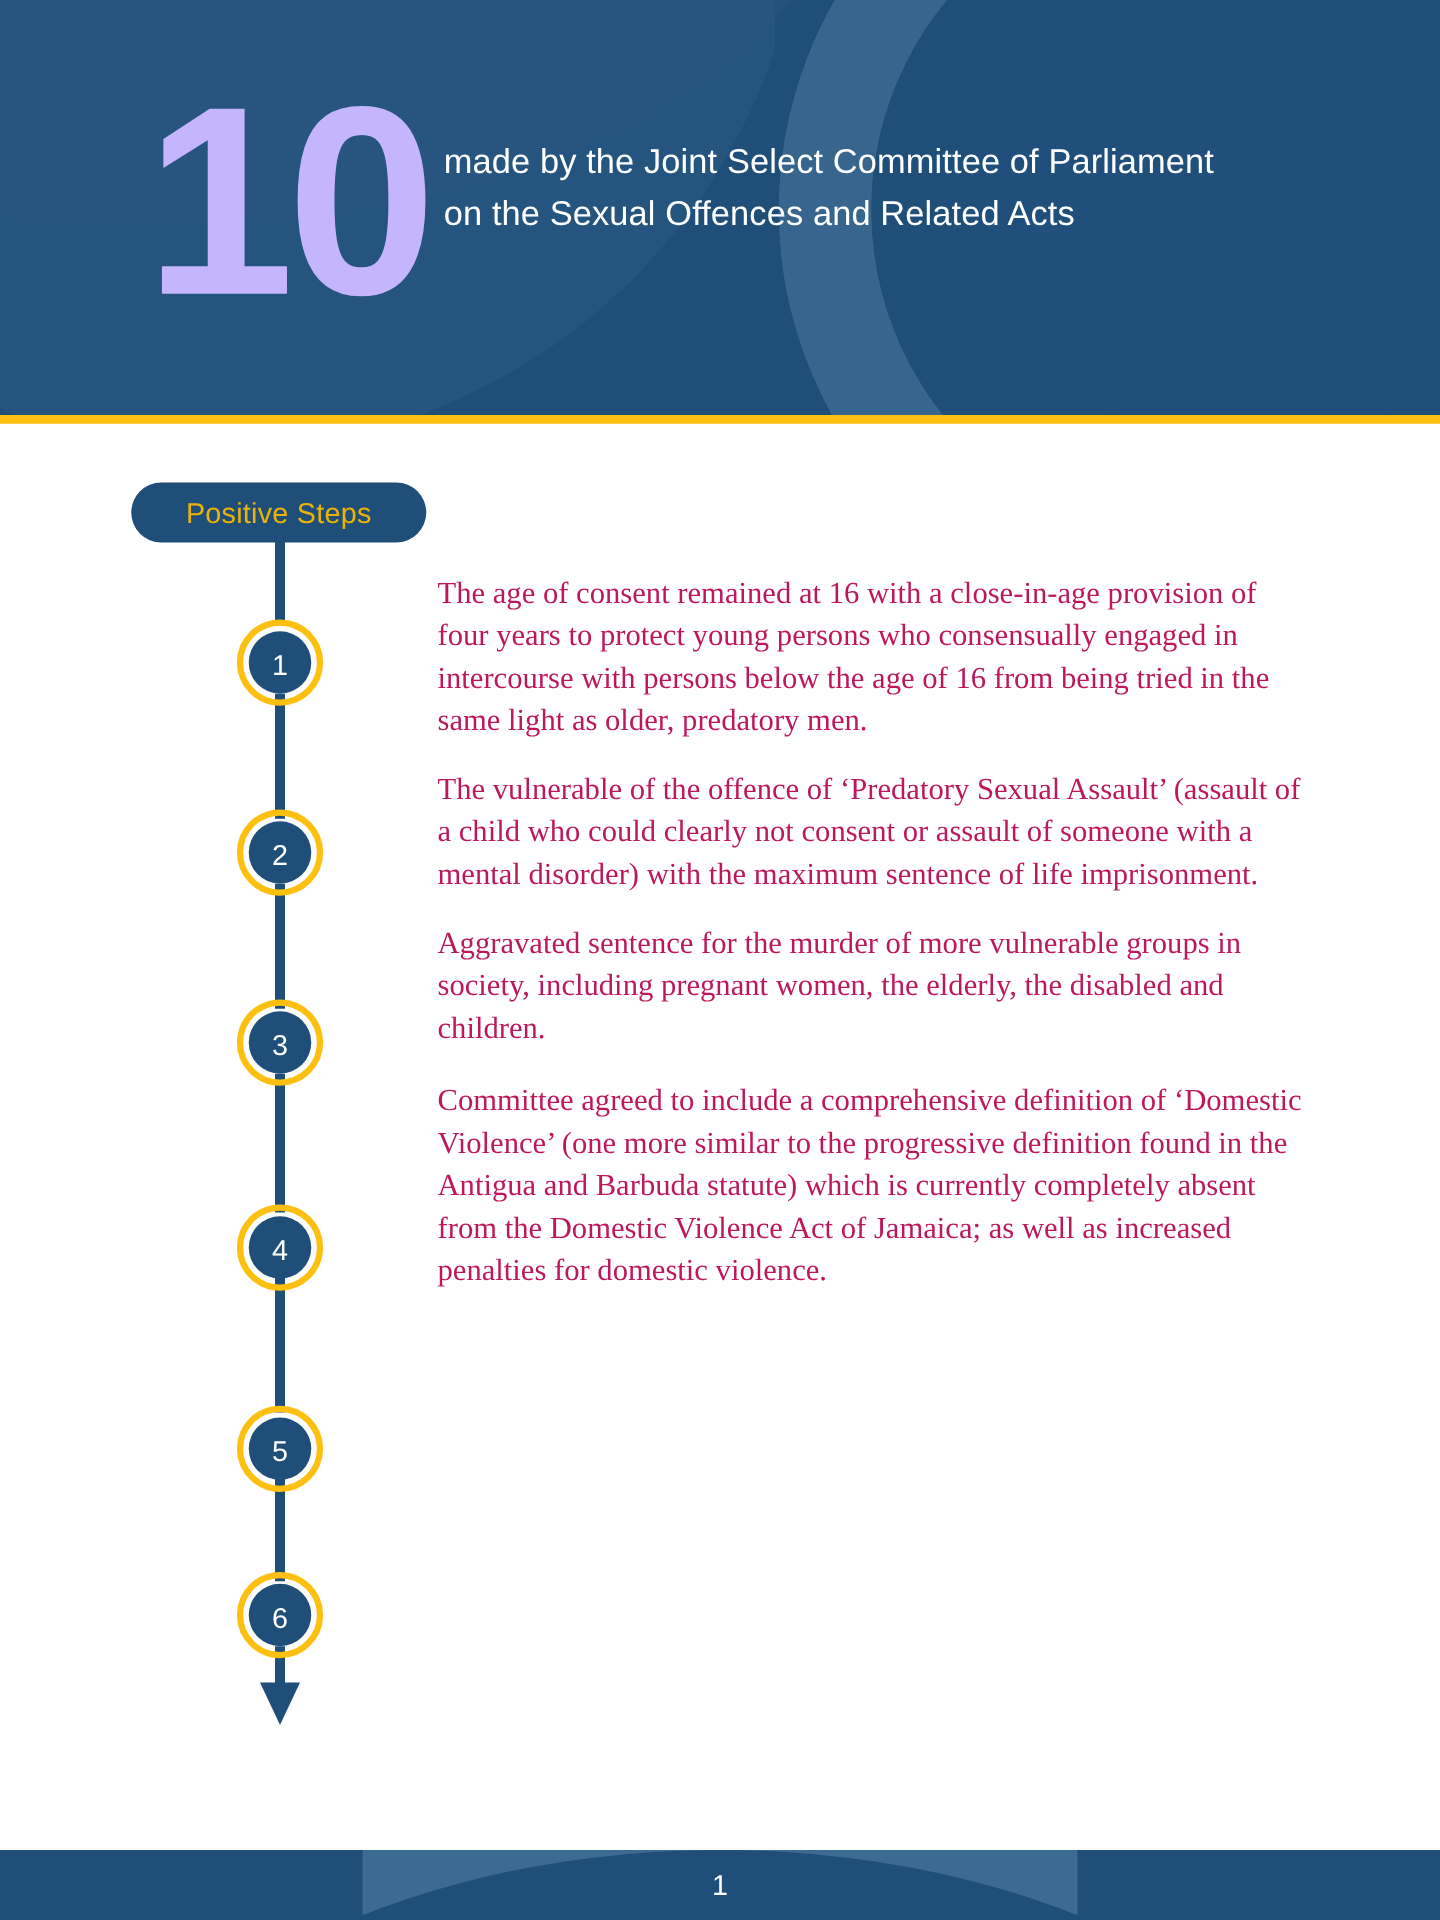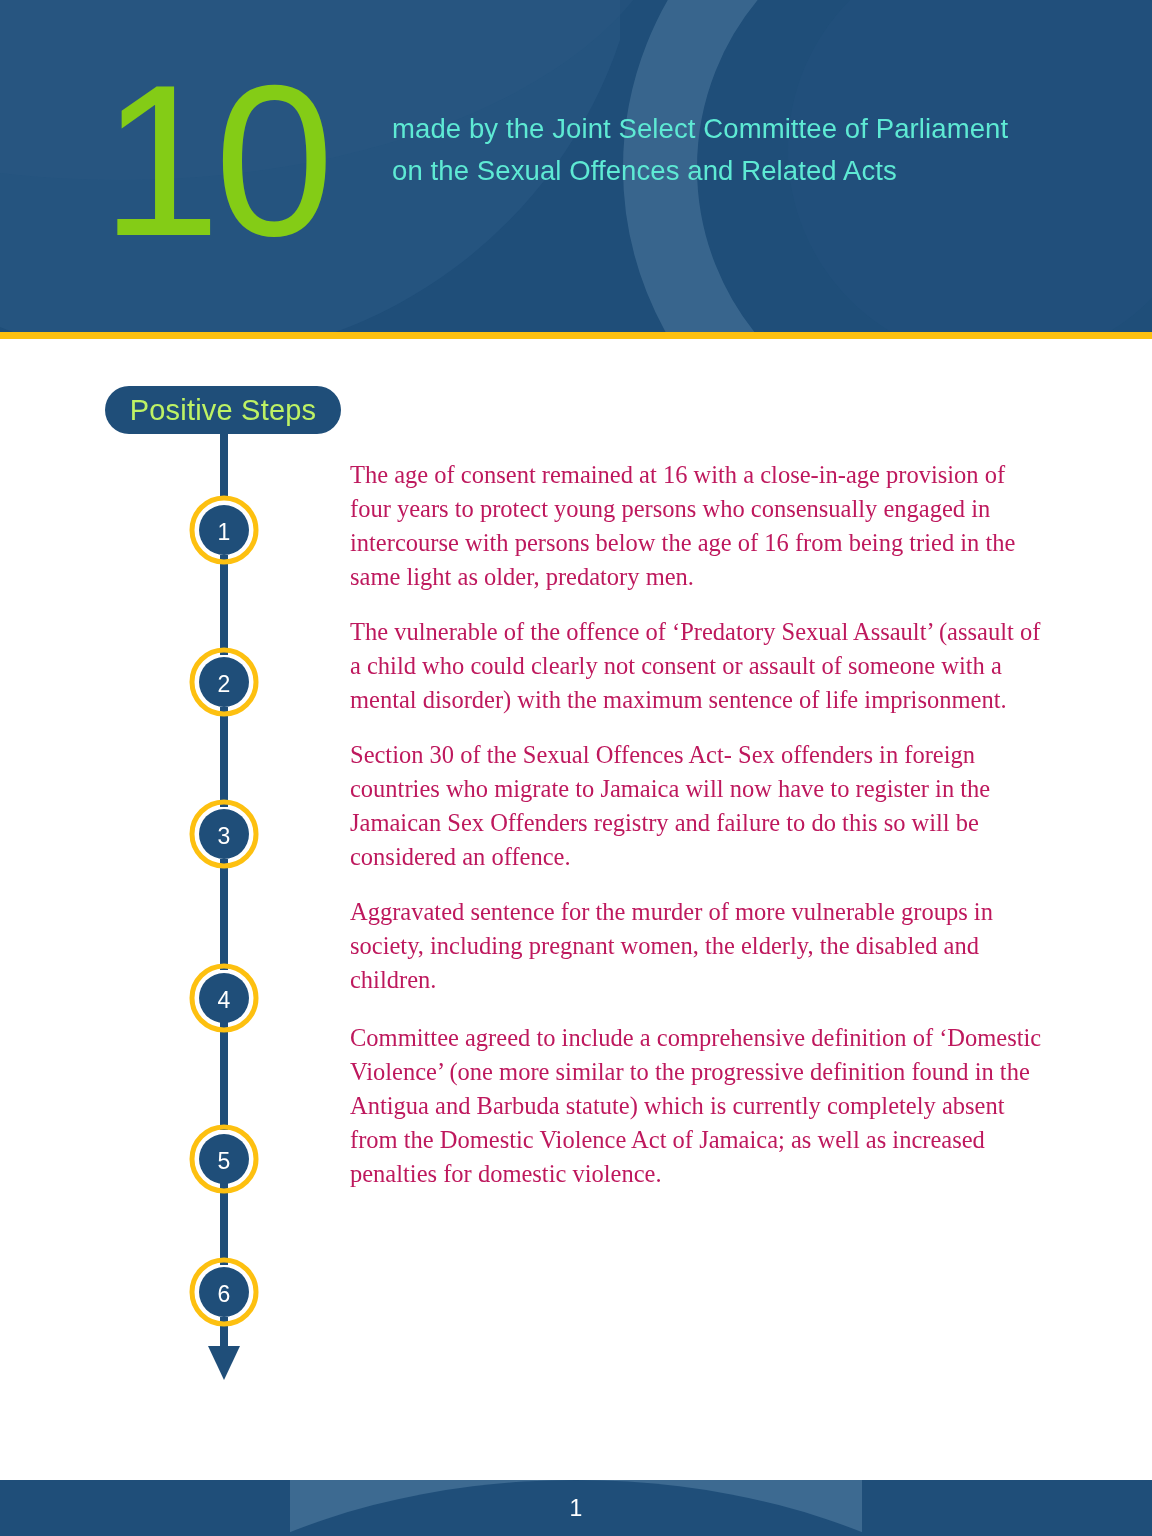--- a/index.html
+++ b/index.html
@@ -22,70 +22,69 @@
   .header-deco svg { display:block; width:1152px; height:332px; }
 
   .header-inner {
     position:relative;
     height:100%;
     display:flex;
     align-items:flex-start;
   }
   .big-number {
     position:absolute;
-    left:101px; top:62px;
+    left:116px; top:62px;
     font-size:215px;
     line-height:0.92;
-    font-weight:400;
-    color:#84cc16;
+    font-weight:700;
+    color:#c4b5fd;
     letter-spacing:-6px;
   }
   .title-block {
     position:absolute;
     left:355px; top:94px;
     width:760px;
   }
   .main-title {
     font-size:53px;
     line-height:1.0;
     color:#ffffff;
     font-weight:400;
     letter-spacing:-0.4px;
     white-space:nowrap;
   }
   .sub-title {
     font-size:27.5px;
     line-height:1.52;
-    color:#5eead4;
+    color:#ffffff;
     font-weight:400;
     margin-top:14px;
     letter-spacing:0.1px;
-    margin-left:37px;
   }
   .gold-rule {
     position:absolute;
     left:0; top:332px;
     width:1152px; height:7px;
     background:#fdc010;
   }
 
   
   .badge {
     position:absolute;
     left:105px; top:386px;
     width:236px; height:48px;
     background:#1f4e79;
     border-radius:24px;
     display:flex;
     align-items:center;
     justify-content:center;
   }
   .badge-label {
-    color:#bef264;
-    font-size:29px;
+    color:#eab308;
+    font-size:23px;
     font-weight:400;
     letter-spacing:0.2px;
   }
 
   
   .timeline-svg {
     position:absolute;
     left:186px; top:430px;
     width:78px; height:950px;
   }
@@ -213,21 +212,20 @@
 <div class="circle-num" style="top:519px;">1</div>
 <div class="circle-num" style="top:671px;">2</div>
 <div class="circle-num" style="top:823px;">3</div>
 <div class="circle-num" style="top:987px;">4</div>
 <div class="circle-num" style="top:1148px;">5</div>
 <div class="circle-num" style="top:1281px;">6</div>
 
 <div class="content">
   <p class="para p1">The age of consent remained at 16 with a close-in-age provision of four years to protect young persons who consensually engaged in intercourse with persons below the age of 16 from being tried in the same light as older, predatory men.</p>
   <p class="para p2">The vulnerable of the offence of ‘Predatory Sexual Assault’ (assault of a child who could clearly not consent or assault of someone with a mental disorder) with the maximum sentence of life imprisonment.</p>
-  <p class="para p3">Section 30 of the Sexual Offences Act- Sex offenders in foreign countries who migrate to Jamaica will now have to register in the Jamaican Sex Offenders registry and failure to do this so will be considered an offence.</p>
   <p class="para p5">Aggravated sentence for the murder of more vulnerable groups in society, including pregnant women, the elderly, the disabled and children.</p>
   <p class="para p4">Committee agreed to include a comprehensive definition of ‘Domestic Violence’ (one more similar to the progressive definition found in the Antigua and Barbuda statute) which is currently completely absent from the Domestic Violence Act of Jamaica; as well as increased penalties for domestic violence.</p>
 </div>
 
 <div class="footer">
   <div class="footer-deco">
     <svg viewBox="0 0 1152 56" xmlns="http://www.w3.org/2000/svg" preserveAspectRatio="none" aria-hidden="true">
       <rect x="0" y="0" width="1152" height="56" fill="#3d6a91"></rect>
       <ellipse cx="576" cy="330" rx="530" ry="330" fill="#1f4e79"></ellipse>
       <rect x="0" y="0" width="290" height="56" fill="#1f4e79"></rect>

